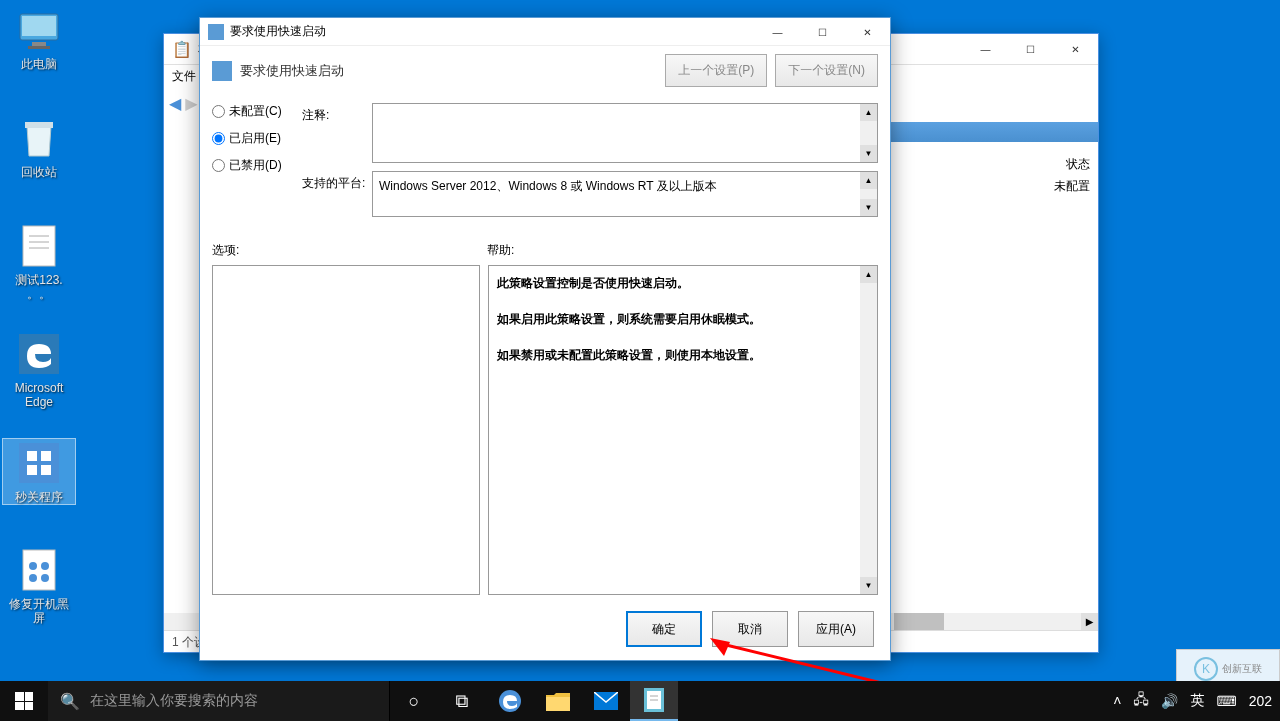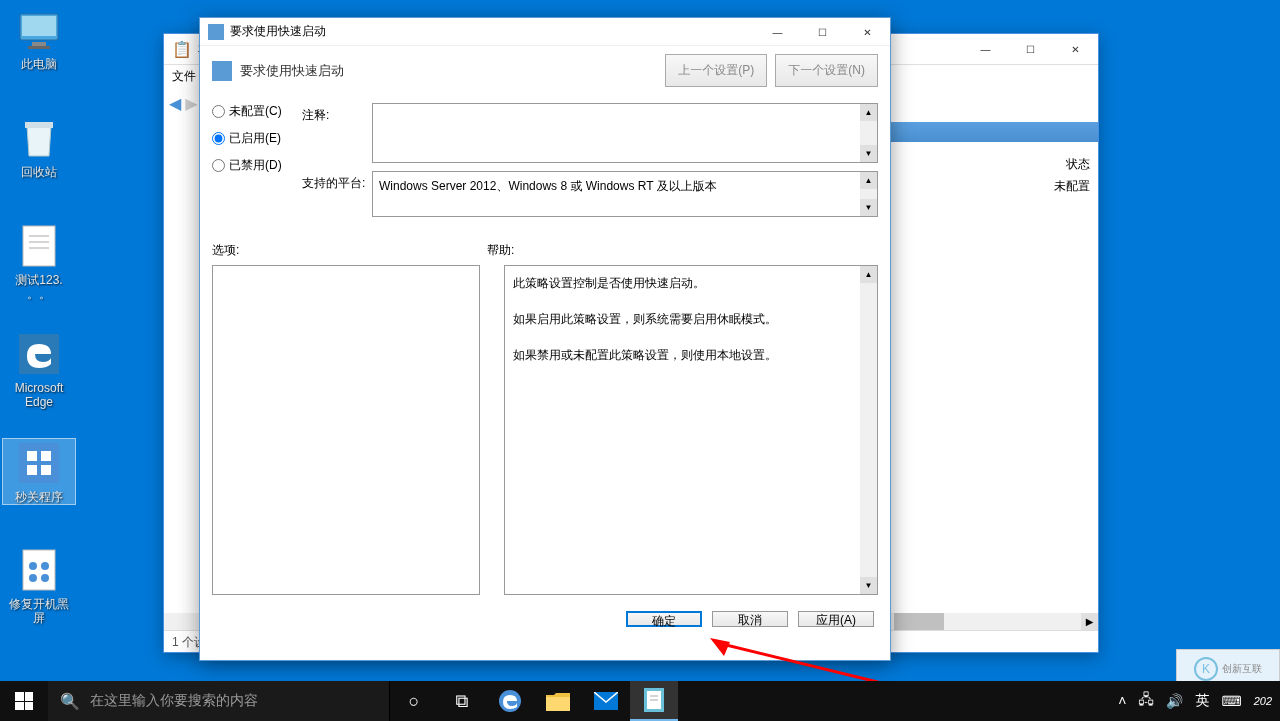--- a/index.html
+++ b/index.html
@@ -43,51 +43,51 @@
 .field-row { display: flex; margin-bottom: 8px; }
 .field-label { width: 70px; font-size: 12px; padding-top: 4px; }
 .field-box { flex: 1; border: 1px solid #999; min-height: 60px; padding: 6px; font-size: 12px; position: relative; }
 .field-box.small { min-height: 46px; }
 .field-box .sb { position: absolute; right: 0; top: 0; bottom: 0; width: 17px; background: #f0f0f0; display: flex; flex-direction: column; }
 .field-box .sb .arr { height: 17px; background: #e0e0e0; display: flex; align-items: center; justify-content: center; font-size: 8px; }
 .field-box .sb .track { flex: 1; }
 
 .section-labels { display: flex; margin-top: 17px; font-size: 12px; }
 .section-labels .lab1 { width: 275px; }
-.panes { display: flex; gap: 24px; margin-top: 6px; }
+.panes { display: flex; gap: 8px; margin-top: 6px; font-weight: bold; }
 .pane { border: 1px solid #999; height: 330px; font-size: 12px; padding: 8px; position: relative; }
 .pane.left { width: 268px; }
 .pane.right { flex: 1; }
 .pane .sb { position: absolute; right: 0; top: 0; bottom: 0; width: 17px; background: #f0f0f0; display: flex; flex-direction: column; }
 .pane .sb .arr { height: 17px; background: #e0e0e0; display: flex; align-items: center; justify-content: center; font-size: 8px; }
 .pane .sb .track { flex: 1; }
 .pane.right p { margin-bottom: 18px; line-height: 18px; }
 
 .dlg-buttons { display: flex; justify-content: flex-end; gap: 10px; margin-top: 16px; margin-right: 4px; }
-.dlg-btn { width: 76px; height: 16px; font-size: 12px; background: linear-gradient(#f7f7f7,#e8e8e8); border: 1px solid #999; }
+.dlg-btn { width: 76px; height: 36px; font-size: 12px; background: linear-gradient(#f7f7f7,#e8e8e8); border: 1px solid #999; }
 .dlg-btn.primary { border: 2px solid #0078d7; }
 
 
 .red-arrow { position: absolute; left: 710px; top: 638px; width: 230px; height: 60px; pointer-events: none; }
 
 
 .watermark { position: absolute; right: 0; bottom: 32px; width: 104px; height: 40px; background: rgba(255,255,255,0.9); border: 1px solid #ccc; font-size: 10px; color: #888; display: flex; align-items: center; justify-content: center; padding: 2px; }
 
 
 .taskbar { position: absolute; bottom: 0; left: 0; right: 0; height: 40px; background: #101010; display: flex; align-items: center; }
 .start-btn { width: 48px; height: 40px; display: flex; align-items: center; justify-content: center; }
 .start-btn .winlogo { width: 18px; height: 18px; display: grid; grid-template: 1fr 1fr / 1fr 1fr; gap: 1px; }
 .start-btn .winlogo div { background: #fff; }
 .search-box { width: 342px; height: 40px; background: #1a1a1a; display: flex; align-items: center; padding: 0 12px; color: #999; font-size: 14px; border-right: 1px solid #000; }
 .search-box .sicon { margin-right: 10px; font-size: 16px; }
 .task-icon { width: 48px; height: 40px; display: flex; align-items: center; justify-content: center; color: #fff; font-size: 18px; }
 .task-icon.active { background: #333; border-bottom: 2px solid #76b9ed; }
 .tray { margin-left: auto; display: flex; align-items: center; color: #fff; font-size: 12px; gap: 12px; padding-right: 8px; }
 .tray .t-icon { font-size: 14px; }
-.clock { font-size: 11px; text-align: center; line-height: 12px; font-style: italic; }
+.clock { font-size: 14px; text-align: center; line-height: 12px; }
 </style>
 </head>
 <body>
 
 <div class="desktop-icon" style="left:2px; top:6px">
   <div class="icon-img">
       <svg width="42" height="40" viewBox="0 0 42 40">
         <rect x="2" y="4" width="38" height="26" rx="2" fill="#4aa8e0" stroke="#2a6ca0"></rect>
         <rect x="4" y="6" width="34" height="20" fill="#a0d8f0"></rect>
         <rect x="14" y="32" width="14" height="4" fill="#888"></rect>

